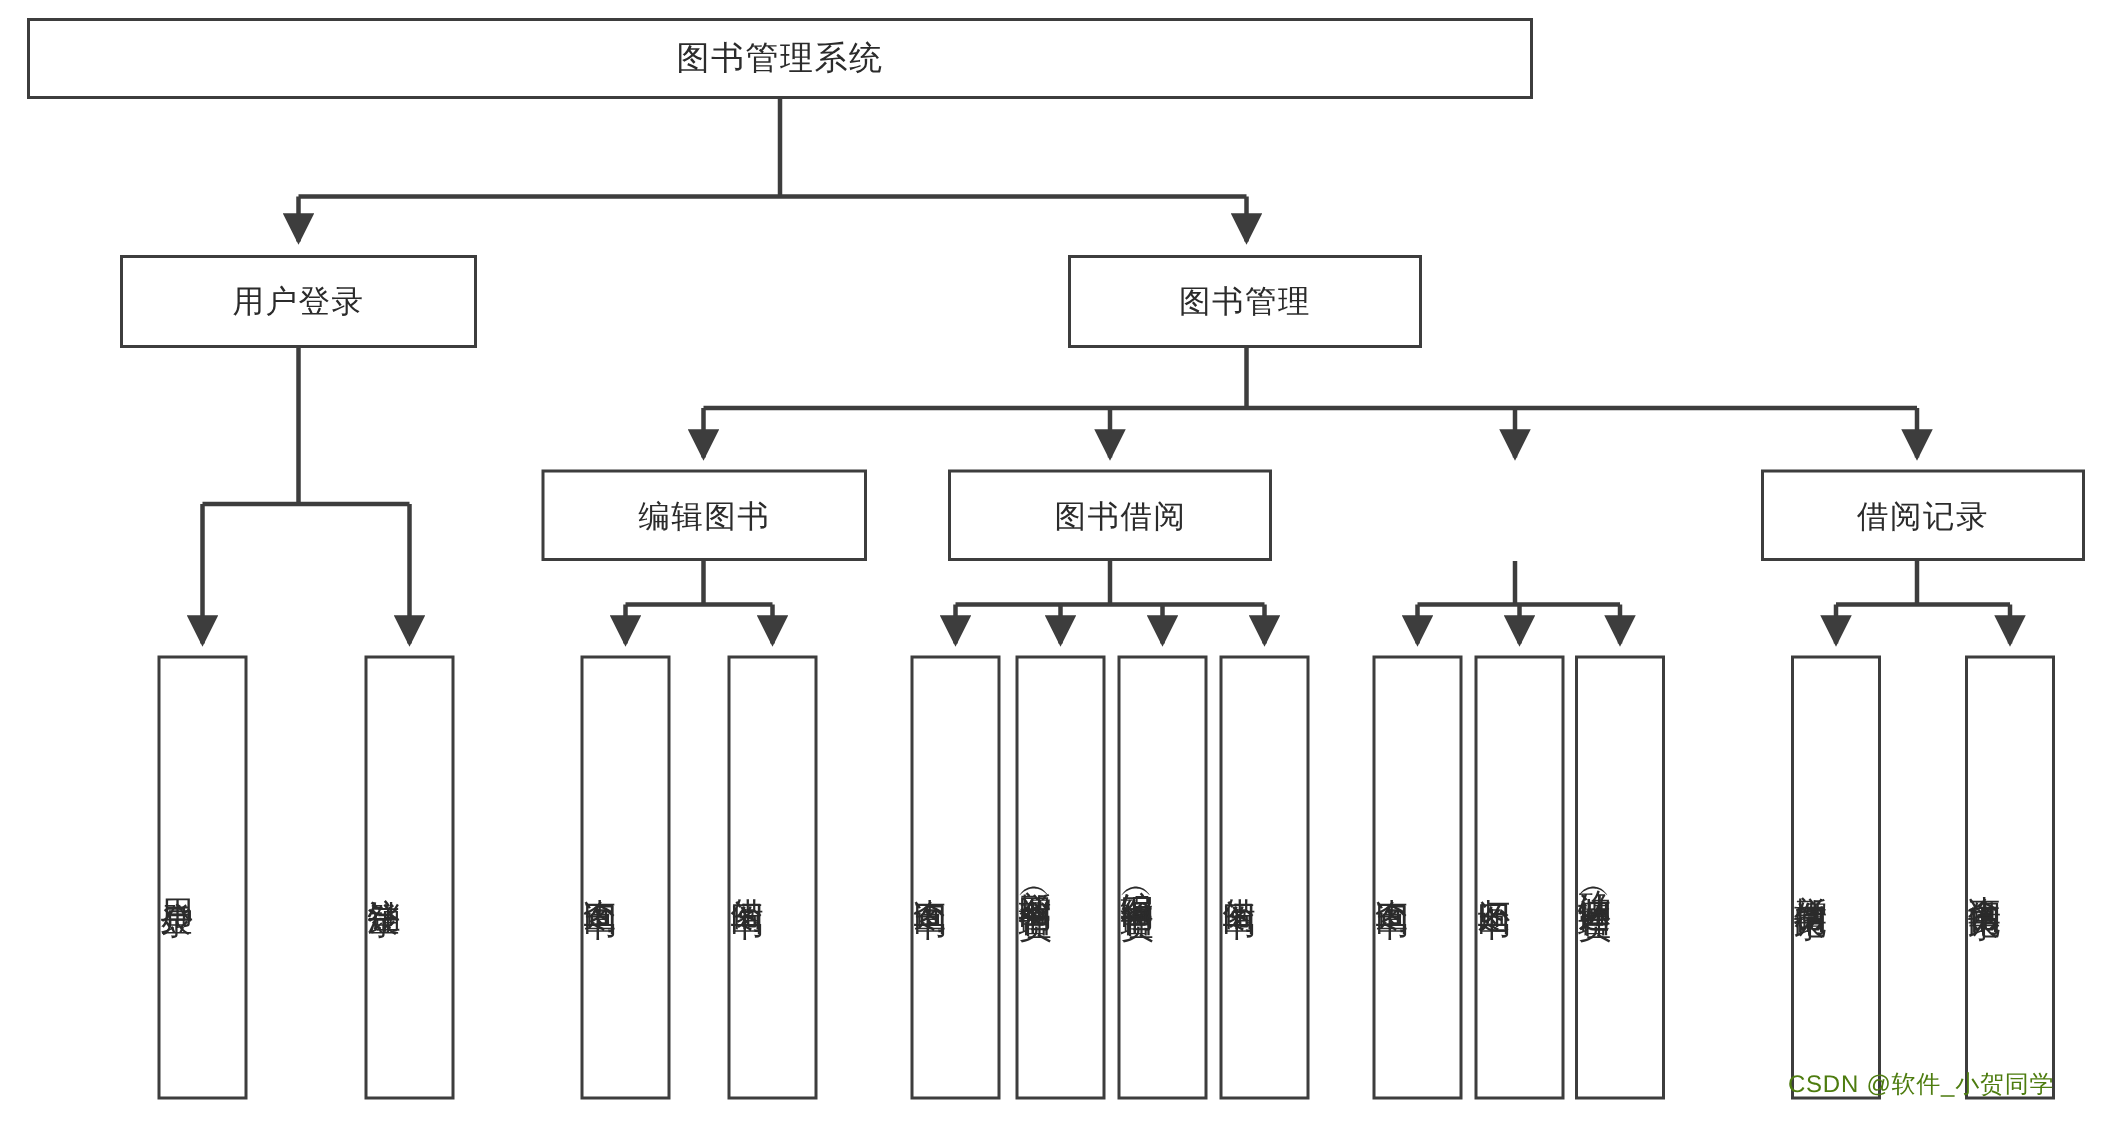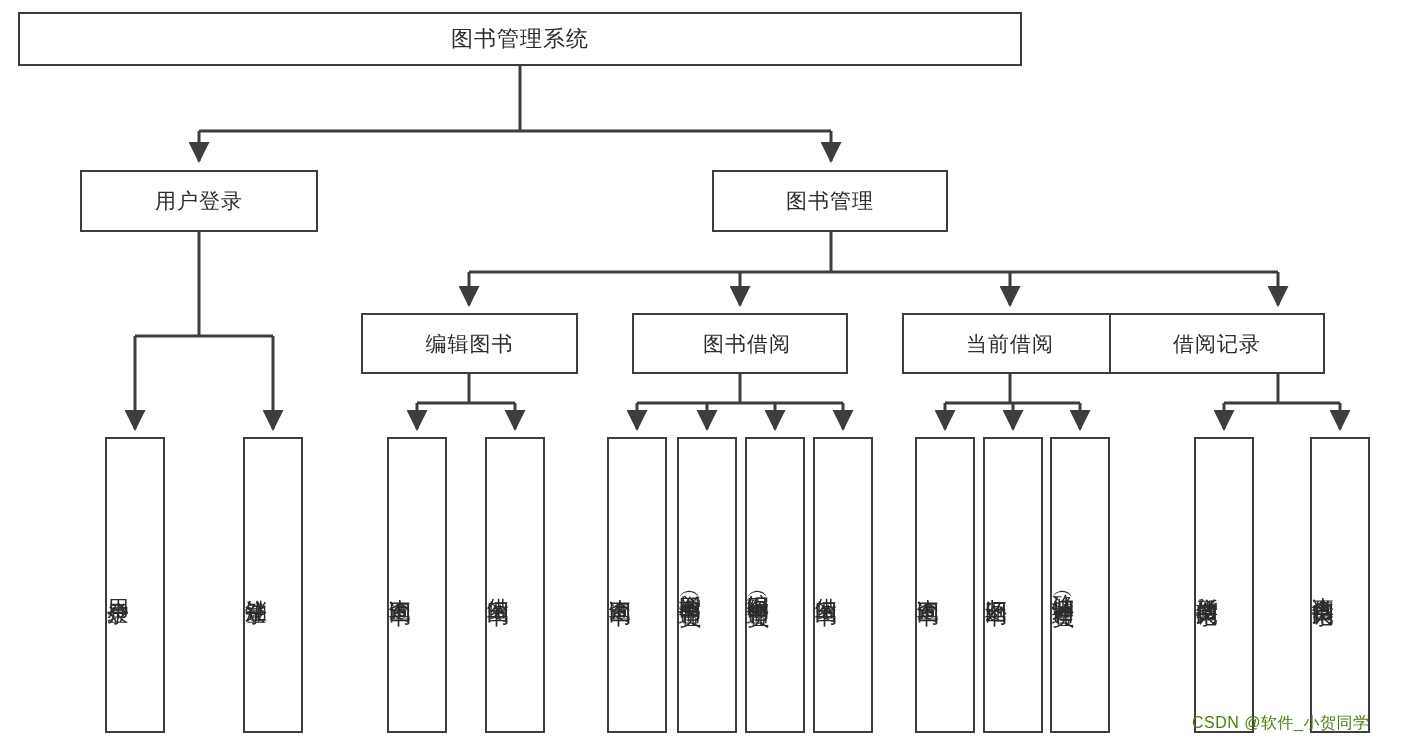--- a/index.html
+++ b/index.html
@@ -131,24 +131,21 @@
   <div class="node node-h" id="n-l2-1" style="left: 712px; top: 170px; width: 236px; height: 62px;">
     <span>图书管理</span>
   </div>
 
   <div class="node node-h" id="n-l3-0" style="left: 361px; top: 313px; width: 217px; height: 61px;">
     <span>编辑图书</span>
   </div>
   <div class="node node-h" id="n-l3-1" style="left: 632px; top: 313px; width: 216px; height: 61px; padding-left: 14px;">
     <span>图书借阅</span>
   </div>
-  <div class="node node-h" id="n-l3-2" style="left: 902px; top: 313px; width: 216px; height: 61px;">
-    <span>当前借阅</span>
-  </div>
-  <div class="node node-h" id="n-l3-3" style="left: 1109px; top: 313px; width: 216px; height: 61px; text-align: right;">
+  <div class="node node-h" id="n-l3-3" style="left: 1174px; top: 313px; width: 216px; height: 61px; text-align: right;">
     <span>借阅记录</span>
   </div>
 
   <div class="leaf-wrap" id="n-leaf-0" style="left: 105px; top: 437px; width: 60px; height: 296px;">
     <div class="leaf-text">用户登录</div>
   </div>
   <div class="leaf-wrap" id="n-leaf-1" style="left: 243px; top: 437px; width: 60px; height: 296px;">
     <div class="leaf-text">注销登录</div>
   </div>
   <div class="leaf-wrap" id="n-leaf-2" style="left: 387px; top: 437px; width: 60px; height: 296px;">

